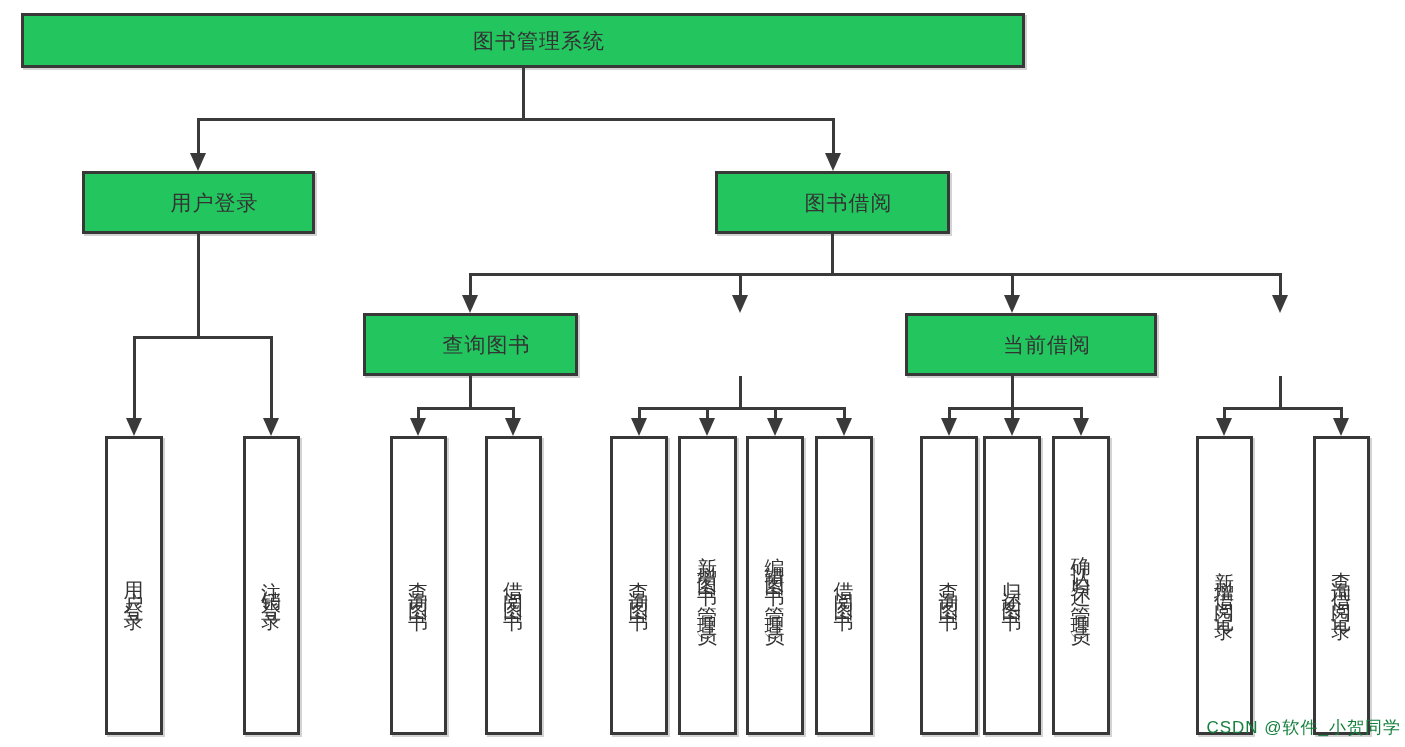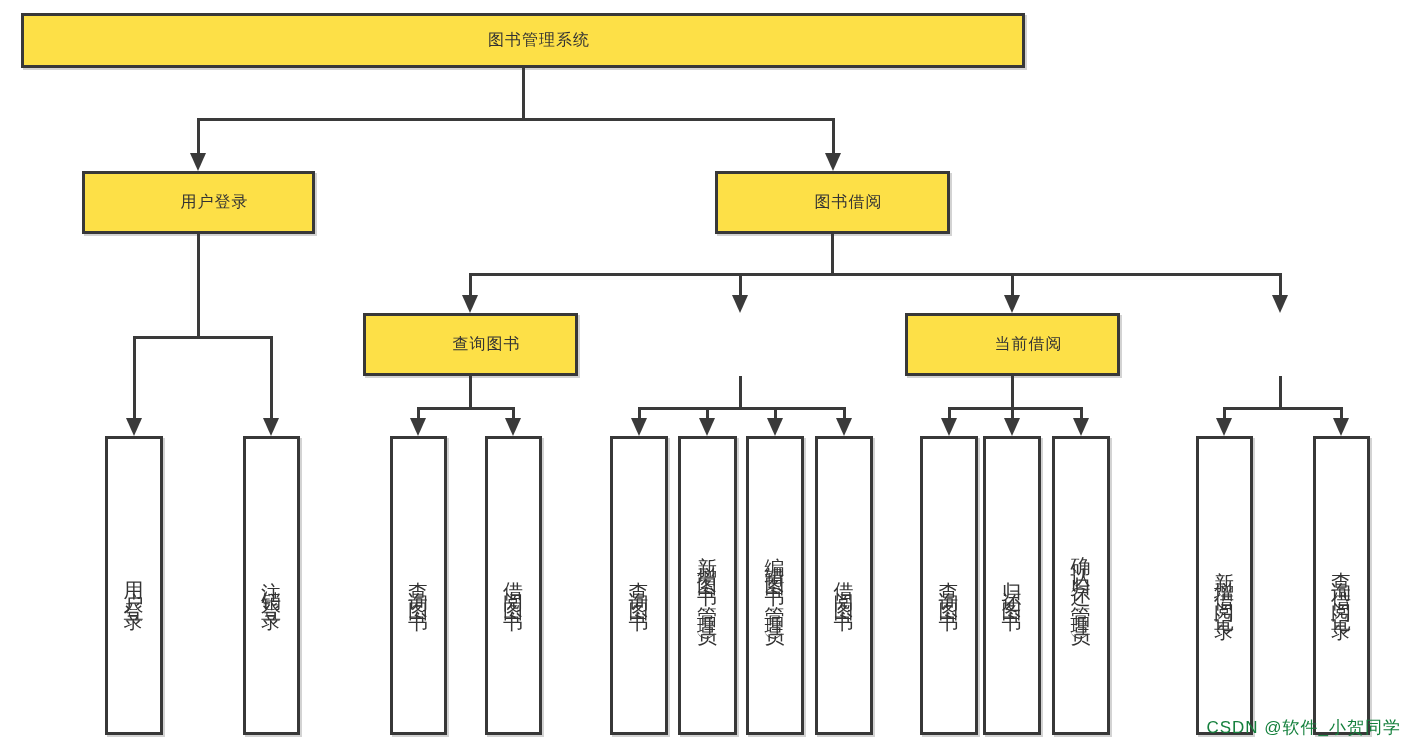--- a/index.html
+++ b/index.html
@@ -1,24 +1,24 @@
 <!DOCTYPE html>
 <html><head>
 <meta charset="utf-8">
 <style>
   html,body{margin:0;padding:0;background:#ffffff;}
   #canvas{
     position:relative;width:1405px;height:747px;background:#ffffff;overflow:hidden;
     font-family:"Liberation Sans",sans-serif;color:#333333;
   }
   .hbox{
-    position:absolute;box-sizing:border-box;background:#fde047;
+    position:absolute;box-sizing:border-box;background:#22c55e;
     border:3px solid #383838;box-shadow:2px 2px 0 rgba(130,130,130,.35);
     display:flex;align-items:center;justify-content:center;
-    font-size:16px;letter-spacing:1px;color:#333333;padding-left:32px;
+    font-size:21px;letter-spacing:1px;color:#333333;padding-left:32px;
   }
   .vbox{
     position:absolute;box-sizing:border-box;background:#ffffff;height:299px;
     border:3px solid #383838;box-shadow:2px 2px 0 rgba(130,130,130,.35);
     display:flex;align-items:center;justify-content:center;
   }
   .vtext{
     writing-mode:vertical-rl;font-size:20px;line-height:1;
     letter-spacing:10px;color:#333333;white-space:nowrap;
   }
@@ -70,21 +70,21 @@
   <div class="ln" style="left:1011px;top:273px;width:3px;height:25px"></div>
   <div class="ln" style="left:1279px;top:273px;width:3px;height:25px"></div>
   <div class="arrow" style="left:462px;top:295px"></div>
   <div class="arrow" style="left:732px;top:295px"></div>
   <div class="arrow" style="left:1004px;top:295px"></div>
   <div class="arrow" style="left:1272px;top:295px"></div>
 
   <div class="hbox" style="left:363px;top:313px;width:215px;height:63px">
     <span>查询图书</span>
   </div>
-  <div class="hbox" style="left:905px;top:313px;width:215px;height:63px">
+  <div class="hbox" style="left:905px;top:313px;width:252px;height:63px">
     <span>当前借阅</span>
   </div>
 
   <div class="ln" style="left:469px;top:376px;width:3px;height:34px"></div>
   <div class="ln" style="left:417px;top:407px;width:98px;height:3px"></div>
   <div class="ln" style="left:417px;top:407px;width:3px;height:14px"></div>
   <div class="ln" style="left:512px;top:407px;width:3px;height:14px"></div>
   <div class="arrow" style="left:410px;top:418px"></div>
   <div class="arrow" style="left:505px;top:418px"></div>
 

